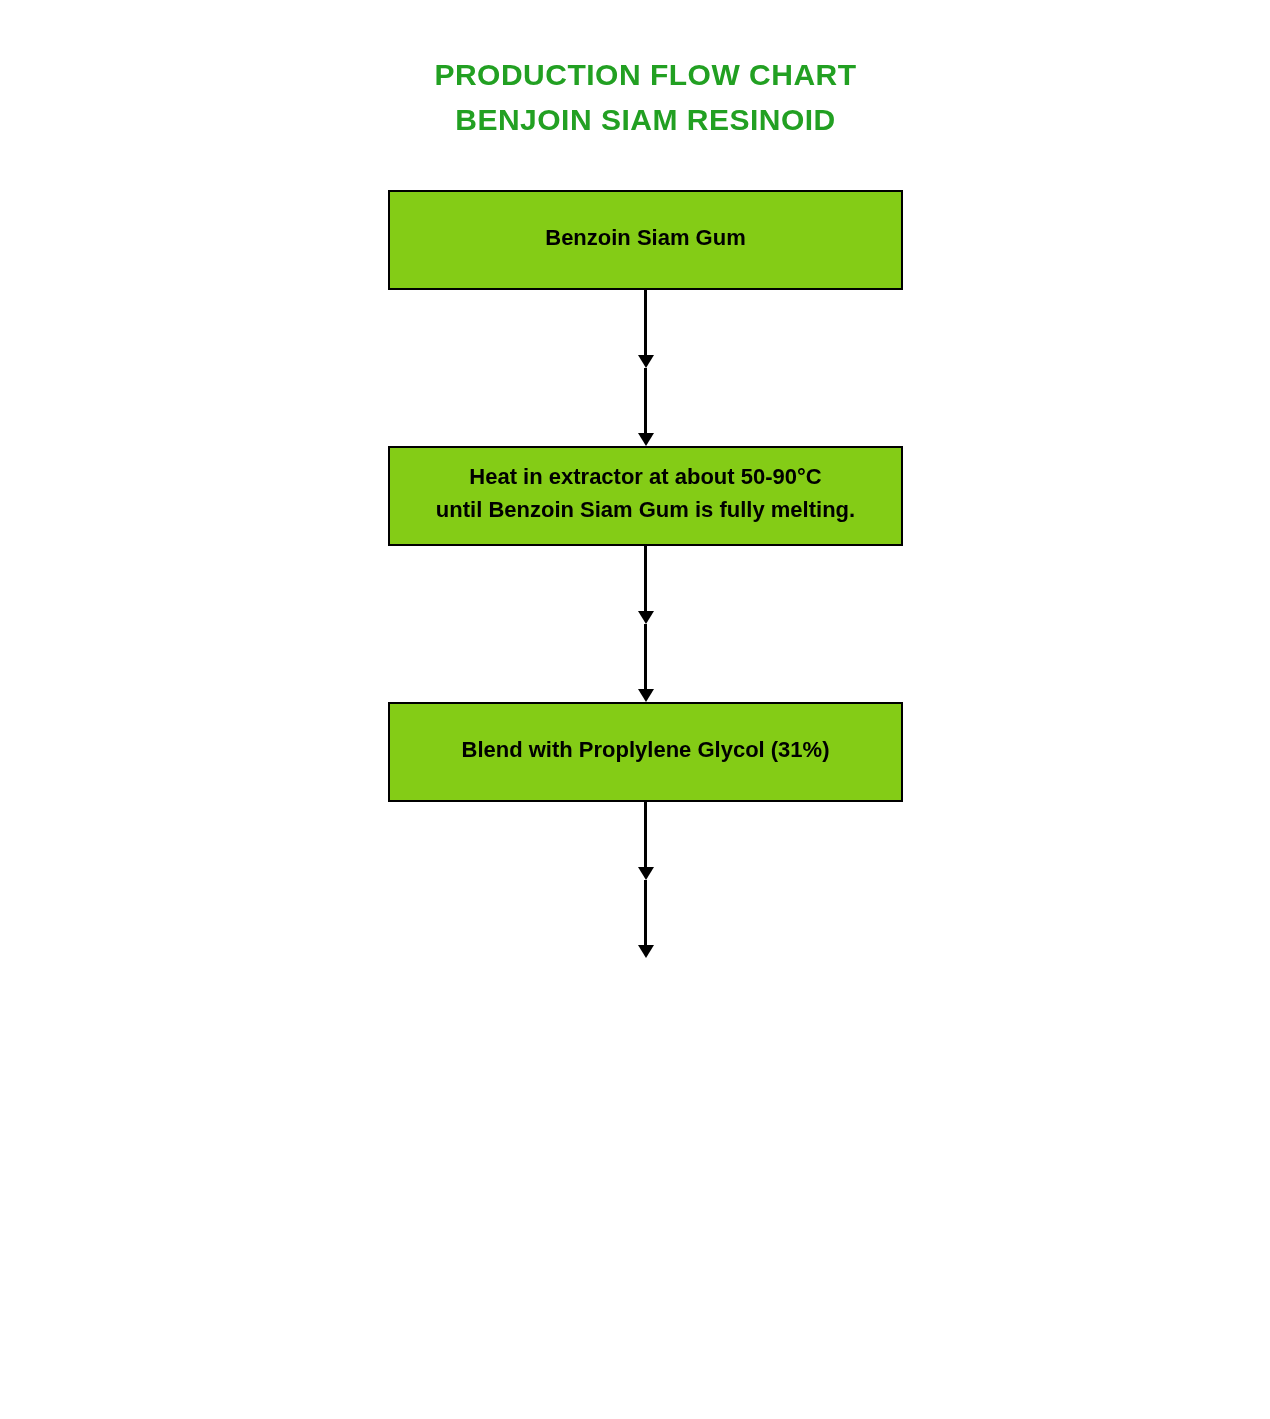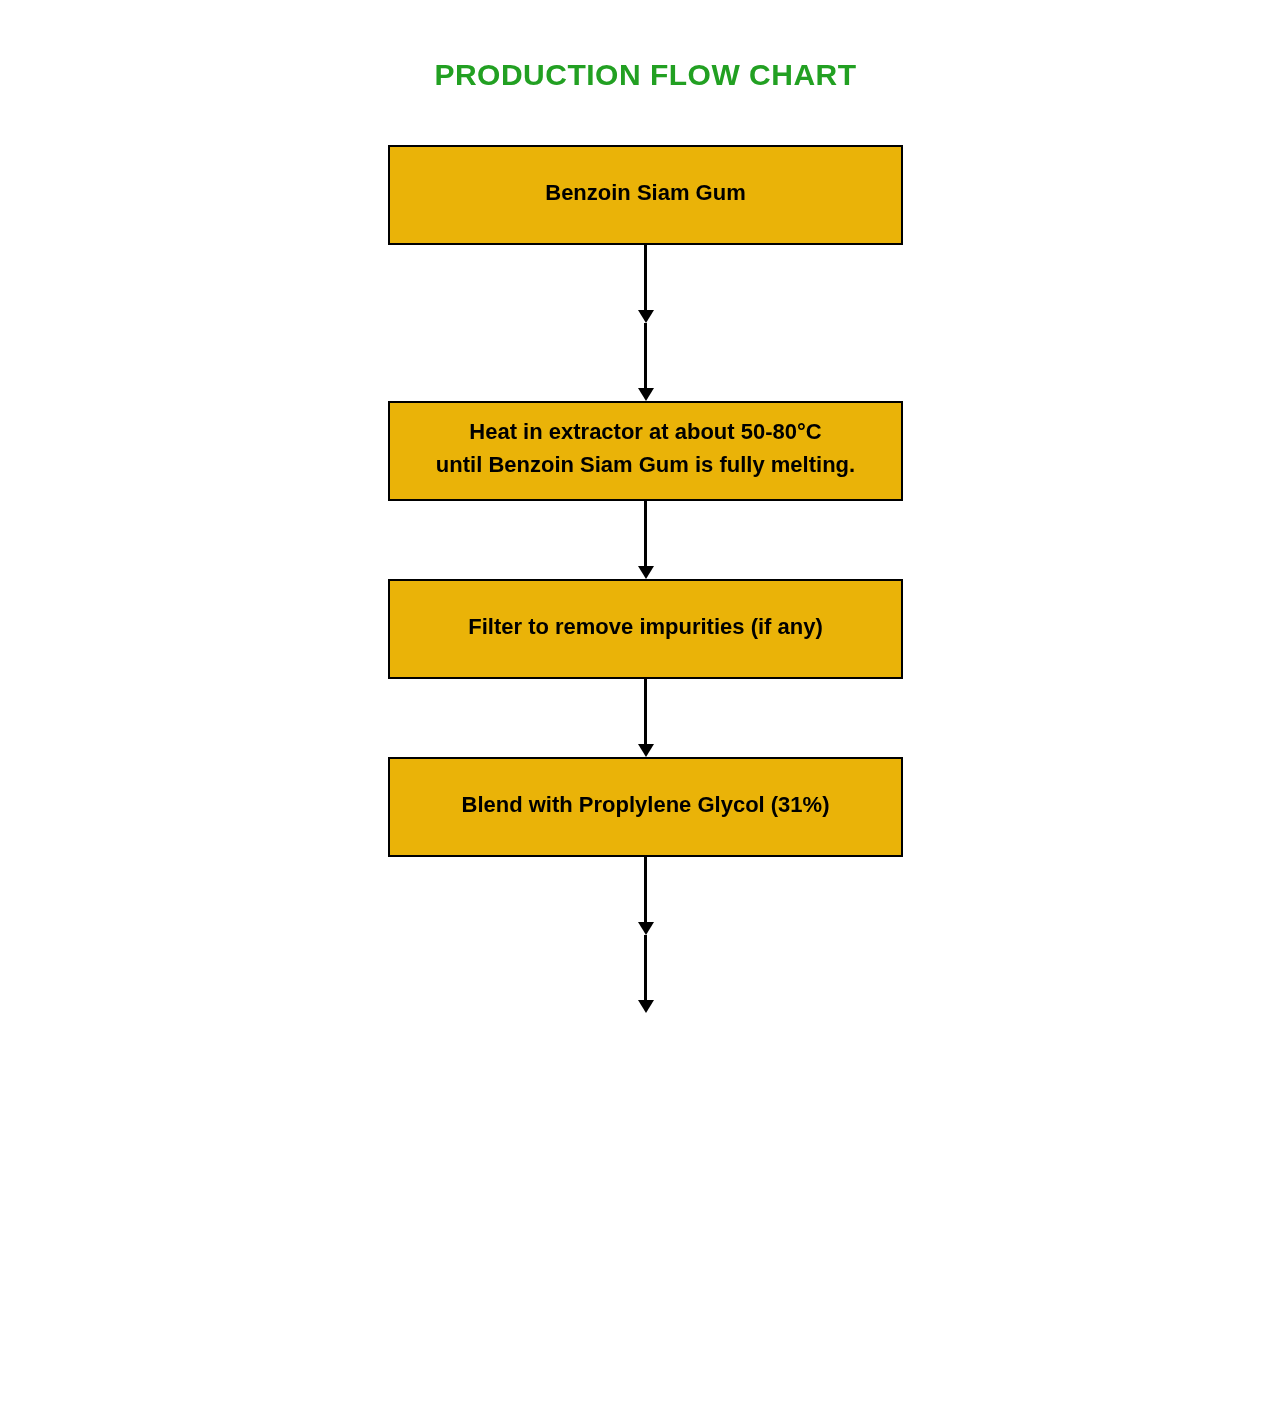--- a/index.html
+++ b/index.html
@@ -28,21 +28,21 @@
     color: #22a022;
     font-weight: bold;
     font-size: 30px;
     line-height: 45px;
     letter-spacing: 0.5px;
   }
   .box {
     width: 515px;
     height: 100px;
     border: 2px solid #000000;
-    background: #eab308;
+    background: #84cc16;
     display: flex;
     align-items: center;
     justify-content: center;
     text-align: center;
     padding: 0 14px 6px 14px;
   }
   .box-label {
     font-weight: bold;
     font-size: 22px;
     line-height: 33px;
@@ -70,50 +70,48 @@
   }
 </style>
 </head>
 <body>
 
 <div class="canvas">
   <div class="column">
 
     <div class="title">
       <div>PRODUCTION FLOW CHART</div>
+      <div>BENJOIN SIAM RESINOID</div>
     </div>
 
     <div class="box">
       <span class="box-label">Benzoin Siam Gum</span>
     </div>
 
     <div class="arrow">
       <div class="arrow-line"></div>
       <div class="arrow-head"></div>
     </div>
 
 
     <div class="arrow">
       <div class="arrow-line"></div>
       <div class="arrow-head"></div>
     </div>
 
     <div class="box">
-      <span class="box-label">Heat in extractor at about 50-80°C
+      <span class="box-label">Heat in extractor at about 50-90°C
 until Benzoin Siam Gum is fully melting.</span>
     </div>
 
     <div class="arrow">
       <div class="arrow-line"></div>
       <div class="arrow-head"></div>
     </div>
 
-    <div class="box">
-      <span class="box-label">Filter to remove impurities (if any)</span>
-    </div>
 
     <div class="arrow">
       <div class="arrow-line"></div>
       <div class="arrow-head"></div>
     </div>
 
     <div class="box">
       <span class="box-label">Blend with Proplylene Glycol (31%)</span>
     </div>
 

